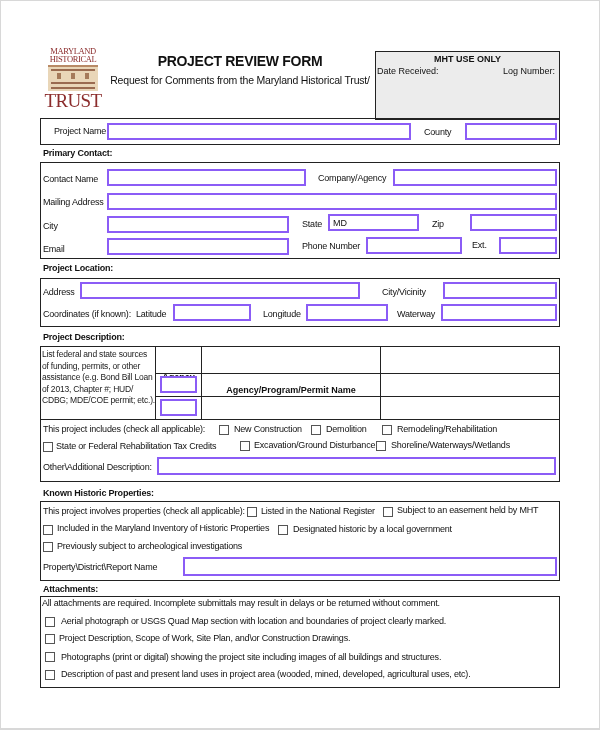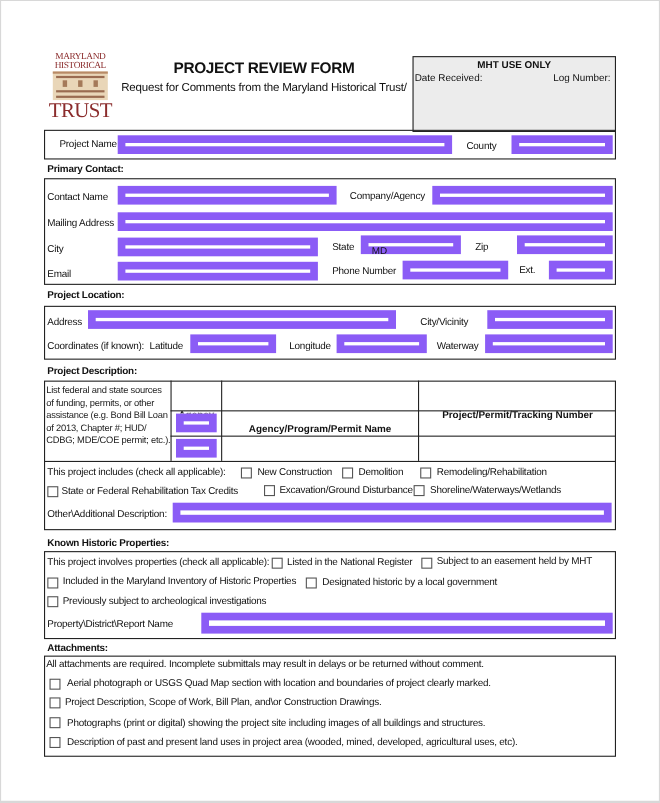--- a/index.html
+++ b/index.html
@@ -3,21 +3,21 @@
   <meta charset="utf-8">
   <style>
     * { box-sizing: border-box; margin: 0; padding: 0; }
     html, body { width: 600px; height: 730px; background: #ffffff; overflow: hidden; }
     body { font-family: "Liberation Sans", sans-serif; color: #111; position: relative; }
     .page-frame { position: absolute; left: 0; top: 0; width: 600px; height: 730px; border: 1px solid #d8d8d8; border-bottom: 2px solid #d8d8d8; }
     .abs { position: absolute; }
     .lbl { position: absolute; font-size: 9px; letter-spacing: -0.2px; white-space: nowrap; line-height: 11px; }
     .bold { font-weight: bold; margin-top: 24px; }
     .box { position: absolute; border: 1px solid #222; }
-    .field { position: absolute; border: 7px solid #8b5cf6; background: #fff; font-size: 9px; padding-left: 3px; line-height: 15px; }
+    .field { position: absolute; border: 2px solid #8b5cf6; background: #fff; font-size: 9px; padding-left: 3px; line-height: 15px; }
     .cb { position: absolute; width: 10px; height: 10px; border: 1px solid #555; background: #fff; }
     .section-h { position: absolute; font-size: 9px; font-weight: bold; letter-spacing: -0.2px; white-space: nowrap; }
 
     
     .logo { position: absolute; left: 44px; top: 47px; width: 58px; height: 66px; }
     .logo .t1 { position: absolute; left: 0; top: 0; width: 58px; text-align: center; font-family: "Liberation Serif", serif; font-size: 8.5px; color: #8b2c2c; line-height: 8px; letter-spacing: -0.4px; }
     .logo .bld { position: absolute; left: 4px; top: 18px; width: 50px; height: 26px; background: #e9d6b8; border-top: 2px solid #b88a66; }
     .logo .bld .row { position: absolute; left: 3px; width: 44px; height: 2px; background: #9a6b50; }
     .logo .bld .w { position: absolute; width: 4px; height: 6px; background: #a57a5a; }
     .logo .t2 { position: absolute; left: 0; top: 44px; width: 58px; text-align: center; font-family: "Liberation Serif", serif; font-size: 19px; color: #8b2c2c; line-height: 20px; letter-spacing: -0.6px; }
@@ -128,21 +128,20 @@
   <div>of 2013, Chapter #; HUD/</div>
   <div>CDBG; MDE/COE permit; etc.).</div>
 </div>
 
 <div class="abs bold" style="left:156px;top:348px;width:45px;text-align:center;font-size:9px;line-height:11px;">
   <div>Agency</div>
   <div>Type</div>
 </div>
 <div class="abs bold" style="left:202px;top:361px;width:178px;text-align:center;font-size:9px;">Agency/Program/Permit Name</div>
 <div class="abs bold" style="left:381px;top:348px;width:179px;text-align:center;font-size:9px;line-height:11px;">
-  <div>Project/Permit/Tracking Number</div>
 </div>
 
 <div class="field" style="left:160px;top:376px;width:37px;height:17px;"></div>
 <div class="abs" style="left:202px;top:374px;width:178px;height:22px;font-size:9px;"></div>
 <div class="abs" style="left:381px;top:374px;width:179px;height:22px;font-size:9px;"></div>
 <div class="field" style="left:160px;top:399px;width:37px;height:17px;"></div>
 <div class="abs" style="left:202px;top:397px;width:178px;height:22px;font-size:9px;"></div>
 <div class="abs" style="left:381px;top:397px;width:179px;height:22px;font-size:9px;"></div>
 
 <div class="lbl" style="left:43px;top:424px;">This project includes (check all applicable):</div>
@@ -184,17 +183,17 @@
 <div class="field" style="left:183px;top:557px;width:374px;height:19px;"></div>
 
 <div class="section-h" style="left:43px;top:584px;">Attachments:</div>
 <div class="box" style="left:40px;top:596px;width:520px;height:92px;"></div>
 
 <div class="lbl" style="left:42px;top:598px;">All attachments are required.  Incomplete submittals may result in delays or be returned without comment.</div>
 
 <div class="cb" style="left:45px;top:617px;"></div>
 <div class="lbl" style="left:61px;top:616px;">Aerial photograph or USGS Quad Map section with location and boundaries of project clearly marked.</div>
 <div class="cb" style="left:45px;top:634px;"></div>
-<div class="lbl" style="left:59px;top:633px;">Project Description, Scope of Work, Bill Plan, and\or Construction Drawings.</div>
+<div class="lbl" style="left:59px;top:633px;">Project Description, Scope of Work, Site Plan, and\or Construction Drawings.</div>
 <div class="cb" style="left:45px;top:652px;"></div>
 <div class="lbl" style="left:61px;top:652px;">Photographs (print or digital) showing the project site including images of all buildings and structures.</div>
 <div class="cb" style="left:45px;top:670px;"></div>
 <div class="lbl" style="left:61px;top:669px;">Description of past and present land uses in  project area (wooded, mined, developed, agricultural uses, etc).</div>
 
 </body></html>

